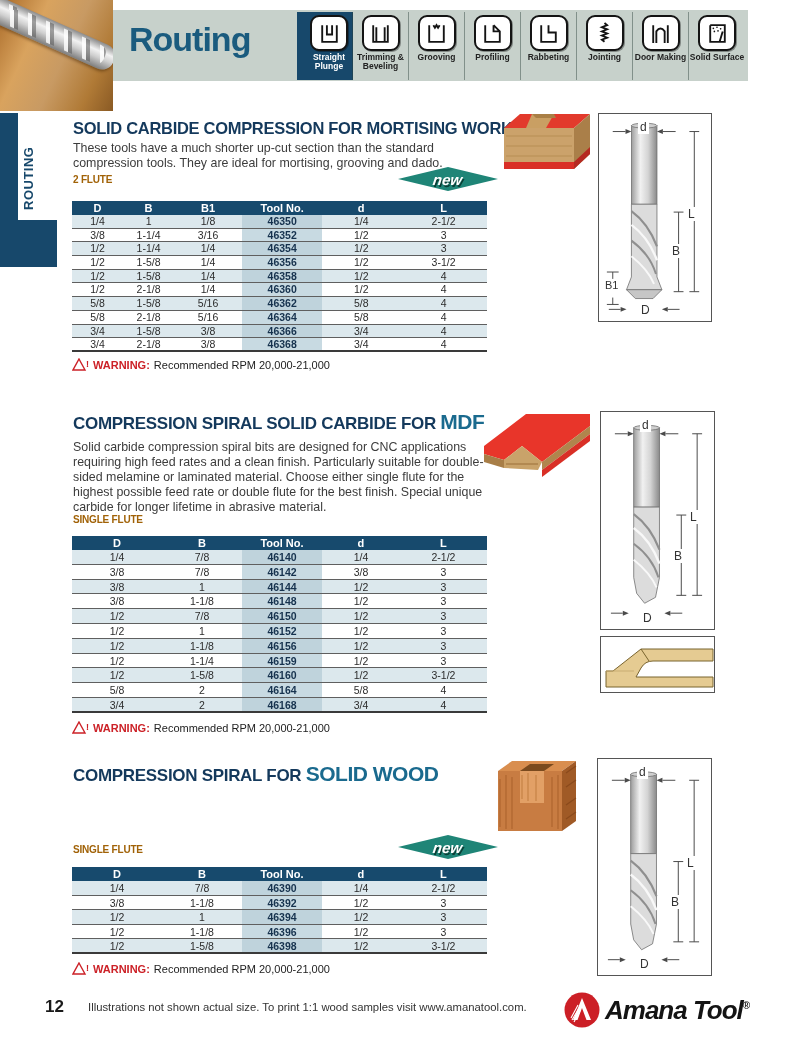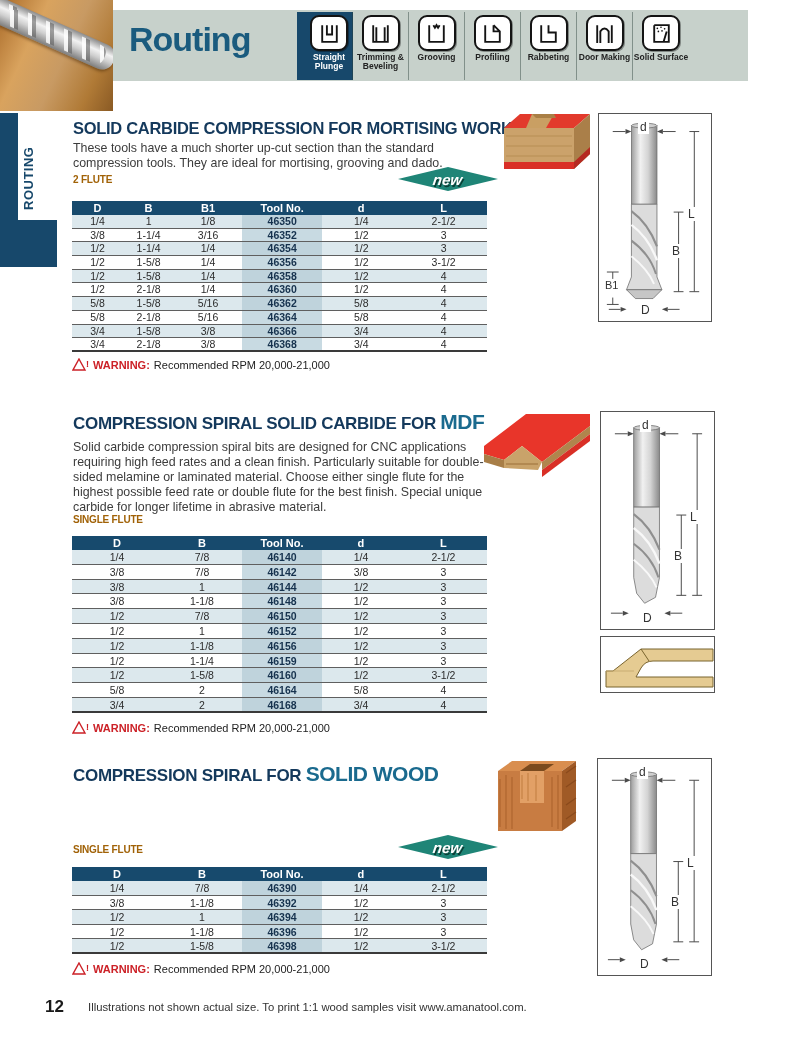--- a/index.html
+++ b/index.html
@@ -130,20 +130,28 @@
         </span>
         <span class="tab-label">Profiling</span>
       </div>
       <div class="tab">
         <span class="tab-icon">
           <svg viewBox="0 0 24 24">
             <path d="M5,4 V20 H19 V11 H12 V4"></path>
           </svg>
         </span>
         <span class="tab-label">Rabbeting</span>
+      </div>
+      <div class="tab">
+        <span class="tab-icon">
+          <svg viewBox="0 0 24 24">
+            <path d="M12,2 l2.5,2 -5,2 5,2 -5,2 5,2 -5,2 5,2 -5,2 2.5,2"></path>
+          </svg>
+        </span>
+        <span class="tab-label">Jointing</span>
       </div>
       <div class="tab">
         <span class="tab-icon">
           <svg viewBox="0 0 24 24">
             <path d="M5,21 V4 M19,21 V4 M8,21 V10 Q12,4.5 16,10 V21"></path>
           </svg>
         </span>
         <span class="tab-label">Door Making</span>
       </div>
       <div class="tab">
@@ -580,14 +588,22 @@
         </svg>
       </div>
     <div class="dlabel lbl-d">d</div>
     <div class="dlabel lbl-L">L</div>
     <div class="dlabel lbl-B">B</div>
     <div class="dlabel lbl-D">D</div>
   </div>
 
   <div class="page-number">12</div>
   <div class="footer-note">Illustrations not shown actual size. To print 1:1 wood samples visit www.amanatool.com.</div>
+  <div class="brand">
+    <svg class="brand-mark" viewBox="0 0 38 38">
+      <circle cx="19" cy="19" r="17.5" fill="#cc1f26"></circle>
+      <path d="M10,29 L19,7 L28,29 L23.5,29 L19,17 L14.5,29 Z" fill="#fff"></path>
+      <path d="M8,27 L15,14 M9,29 L16,17 M11,31 L17,20" stroke="#fff" stroke-width="1.1"></path>
+    </svg>
+    <span class="brand-name"><span>Amana Tool</span><span class="brand-reg">®</span></span>
+  </div>
 
 </div>
 
 </body></html>

